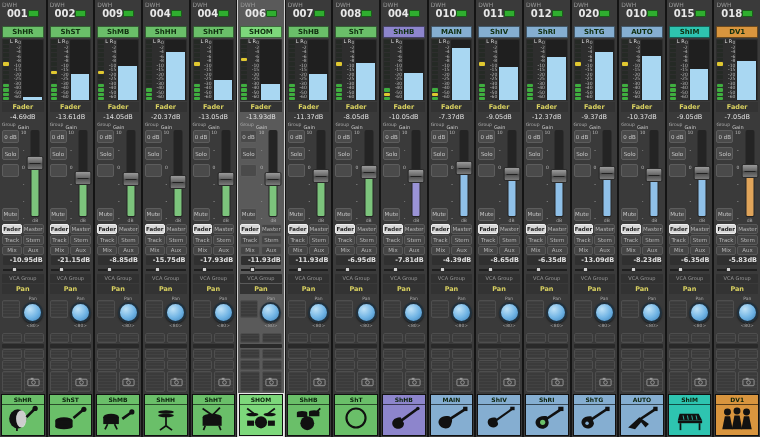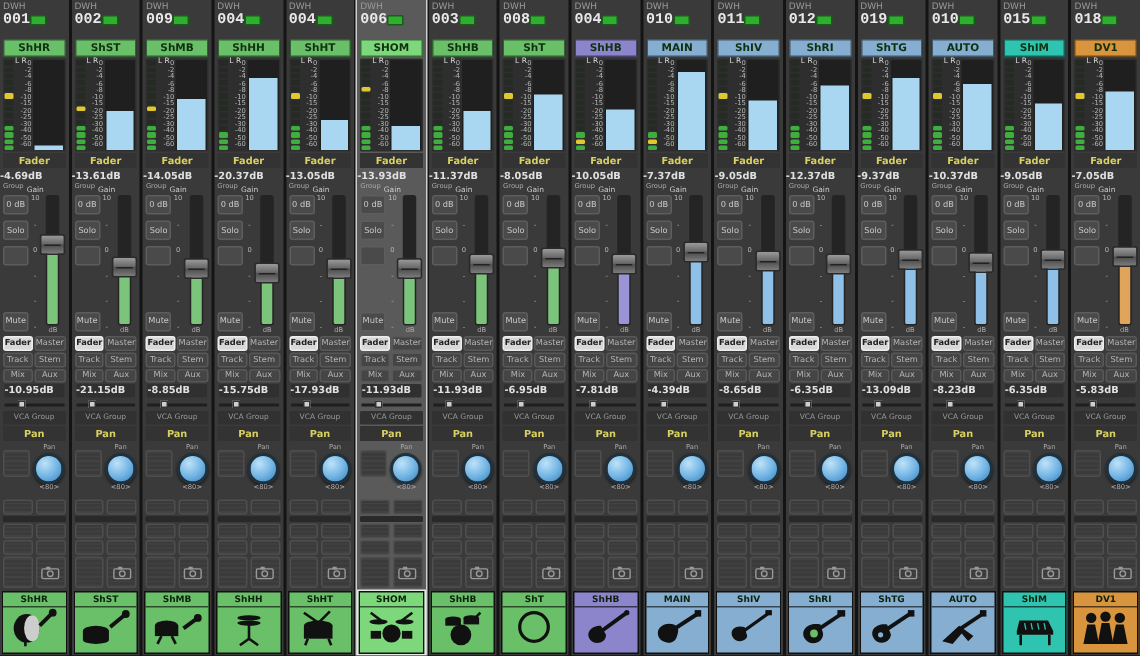--- a/index.html
+++ b/index.html
@@ -6,21 +6,21 @@
   html,body { width:760px; height:437px; background:#1c1c1c; overflow:hidden;
               font-family:"DejaVu Sans", sans-serif; }
   #mixer { display:flex; width:760px; height:437px; background:#141414; gap:2px; }
   .strip { flex:1 1 0; background:#3a3a3a; display:flex; flex-direction:column;
            position:relative; min-width:0; }
   .strip.selected { background:#5a5a5a; outline:1px solid #cfcfcf; z-index:2; }
 
   
   .hdr { height:26px; padding:1px 2px 0 2px; }
   .hdr-tag { font-size:6px; color:#9a9a9a; line-height:7px; }
-  .hdr-row { display:flex; align-items:center; justify-content:flex-start;font-family:Liberation Mono, monospace; }
+  .hdr-row { display:flex; align-items:center; justify-content:center; }
   .hdr-num { font-size:10px; font-weight:bold; color:#e8e8e8; line-height:11px; }
   .hdr-led { width:11px; height:7px; background:#2fae2f; border-radius:1px;
              border:1px solid #1a5c1a; }
   .namestrip { height:13px; margin:0 2px; border-radius:1px; font-size:7px;
                font-weight:bold; color:#103010; display:flex; align-items:center;
                justify-content:center; border:1px solid rgba(0,0,0,.5);
                overflow:hidden; white-space:nowrap; }
 
   
   .meter { height:62px; margin:1px 2px; display:flex; position:relative;
@@ -32,21 +32,21 @@
   .mscale { width:12px; display:flex; flex-direction:column; justify-content:space-between;
             font-size:4.5px; color:#b8b8b8; text-align:right; line-height:4.5px; padding:1px 1px 1px 0; }
   .mbarwrap { flex:1; background:#1f1f1f; border-radius:1px; position:relative; overflow:hidden; }
   .mbar { position:absolute; left:1px; right:1px; bottom:0; background:#a9d7f2; }
   .mlr { position:absolute; top:-1px; left:8px; font-size:5px; color:#ddd; }
   .mpk { position:absolute; top:1px; left:22px; width:3px; height:3px; background:#e8e8e8; }
 
   
   .fader-lbl { height:10px; text-align:center; font-size:6.5px; font-weight:bold;
                color:#d8d060; line-height:10px; background:#333; margin:0 2px; }
-  .fader-db  { height:10px; text-align:left; font-size:6.5px; font-weight:bold;
+  .fader-db  { height:10px; text-align:center; font-size:6.5px; font-weight:normal;
                color:#e0e0e0; line-height:10px; }
 
   
   .fader-area { height:102px; display:flex; padding:0 2px; }
   .fa-left { width:17px; display:flex; flex-direction:column; align-items:stretch; }
   .fa-group { font-size:4.5px; color:#aaa; text-align:left; height:6px; }
   .sbtn { height:13px; margin:2px 0; background:#4a4a4a; border:1px solid #5d5d5d;
           border-radius:2px; color:#c8c8c8; font-size:5.5px; display:flex;
           align-items:center; justify-content:center; }
   .sbtn.blank { color:transparent; }
@@ -70,21 +70,21 @@
                   font-size:4.5px; color:#aaa; }
 
   
   .modes { height:34px; display:grid; grid-template-columns:1fr 1fr; gap:1px; padding:1px 2px; }
   .mbtn { background:#454545; border:1px solid #585858; border-radius:2px; color:#b5b5b5;
           font-size:5.5px; display:flex; align-items:center; justify-content:center; }
   .mbtn.active { background:#d8d8d8; color:#222; font-weight:bold; border-color:#eee; }
 
   
   .vca { height:18px; padding:0 3px; }
-  .vca-db { font-size:6.5px; font-weight:bold; color:#e0e0e0; text-align:left; height:9px;
+  .vca-db { font-size:6.5px; font-weight:bold; color:#e0e0e0; text-align:right; height:9px;
             line-height:9px; background:#303030; border-radius:1px; }
   .vca-slider { position:relative; height:5px; margin-top:2px; }
   .vca-slider .tr { position:absolute; top:2px; left:0; right:0; height:2px; background:#1f1f1f; }
   .vca-slider .th { position:absolute; top:0; width:5px; height:5px; background:#cfcfcf;
                     border:1px solid #333; }
   .vca-group { height:9px; margin:0 2px; background:#313131; color:#9a9a9a; font-size:5px;
                text-align:center; line-height:9px; border-radius:1px; }
 
   
   .pan-hdr { height:10px; margin:1px 2px 0 2px; background:#333; color:#d8d060; font-size:6.5px;
@@ -957,21 +957,21 @@
               <rect x="4" y="18" width="8" height="6" fill="#111"></rect>
               <rect x="28" y="18" width="8" height="6" fill="#111"></rect>
             </svg></span>
         </div>
       </div>
     </div>
     <div class="strip">
       <div class="hdr">
         <div class="hdr-tag">DWH</div>
         <div class="hdr-row">
-          <div class="hdr-num">003</div>
+          <div class="hdr-num">007</div>
           <div class="hdr-led"></div>
         </div>
       </div>
       <div class="namestrip" style="background: rgb(106, 191, 105);">ShHB</div>
       <div class="meter">
         <span class="mlr">L R</span>
         <span class="mpk"></span>
         <div class="mcol-leds">
           <div class="mled on-g"></div>
           <div class="mled on-g"></div>
@@ -1781,21 +1781,21 @@
               <circle cx="15" cy="20" r="3" fill="#6abf69"></circle>
               <rect x="33" y="2" width="6" height="5" fill="#111"></rect>
             </svg></span>
         </div>
       </div>
     </div>
     <div class="strip">
       <div class="hdr">
         <div class="hdr-tag">DWH</div>
         <div class="hdr-row">
-          <div class="hdr-num">019</div>
+          <div class="hdr-num">020</div>
           <div class="hdr-led"></div>
         </div>
       </div>
       <div class="namestrip" style="background: rgb(133, 174, 209);">ShTG</div>
       <div class="meter">
         <span class="mlr">L R</span>
         <span class="mpk"></span>
         <div class="mcol-leds">
           <div class="mled on-g"></div>
           <div class="mled on-g"></div>

